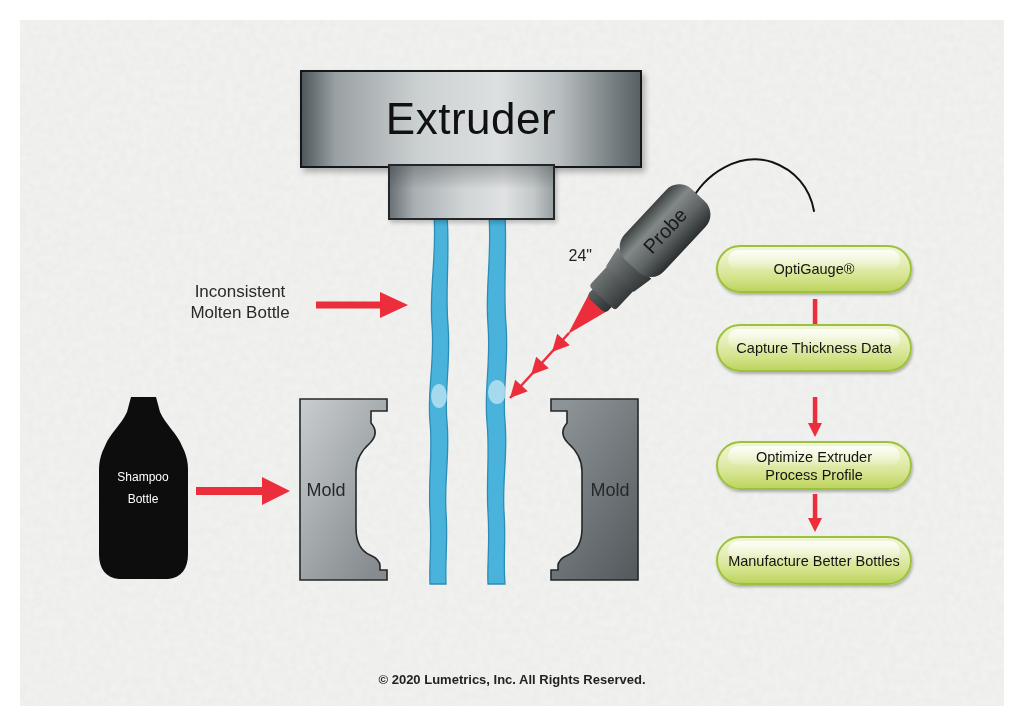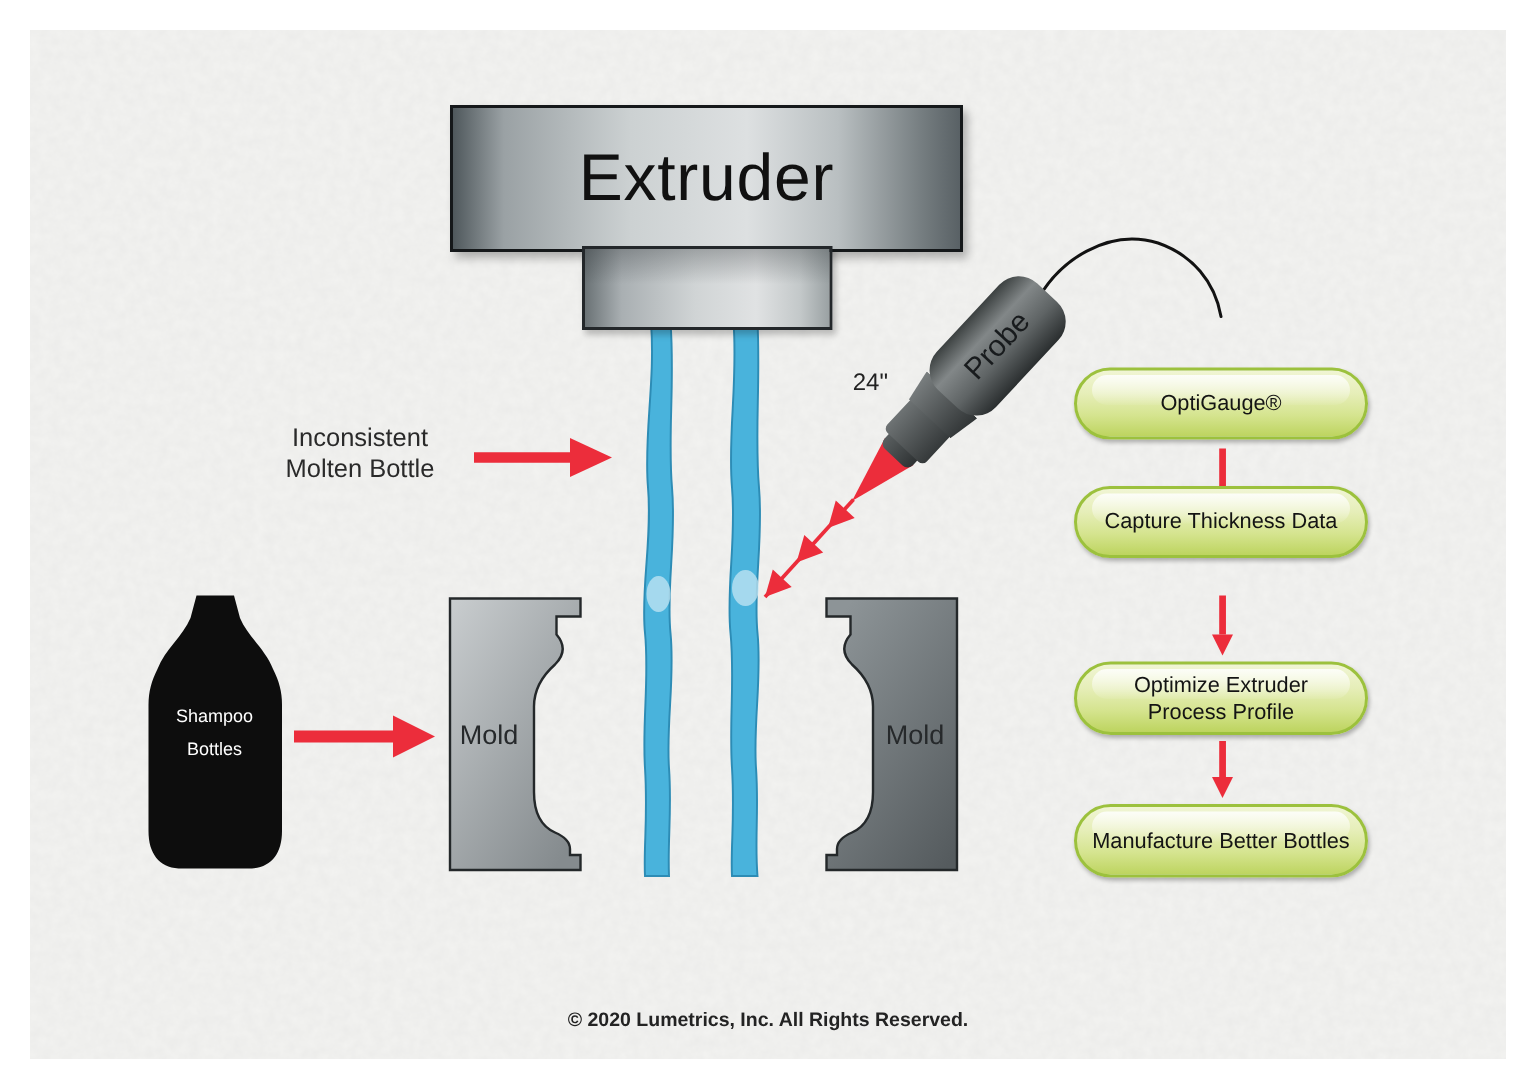--- a/index.html
+++ b/index.html
@@ -154,21 +154,21 @@
     </div>
   </div>
 
   <div class="abs molten-label">
     <span>Inconsistent</span><br>
     <span>Molten Bottle</span>
   </div>
   <div class="abs len-label">24"</div>
   <div class="abs bottle-label">
     <span>Shampoo</span><br>
-    <span>Bottles</span>
+    <span>Bottle</span>
   </div>
   <div class="abs mold-label left">Mold</div>
   <div class="abs mold-label right">Mold</div>
 
   <div class="abs pill p1">
     <span>OptiGauge®</span>
   </div>
   <div class="abs pill p2">
     <span>Capture Thickness Data</span>
   </div>

